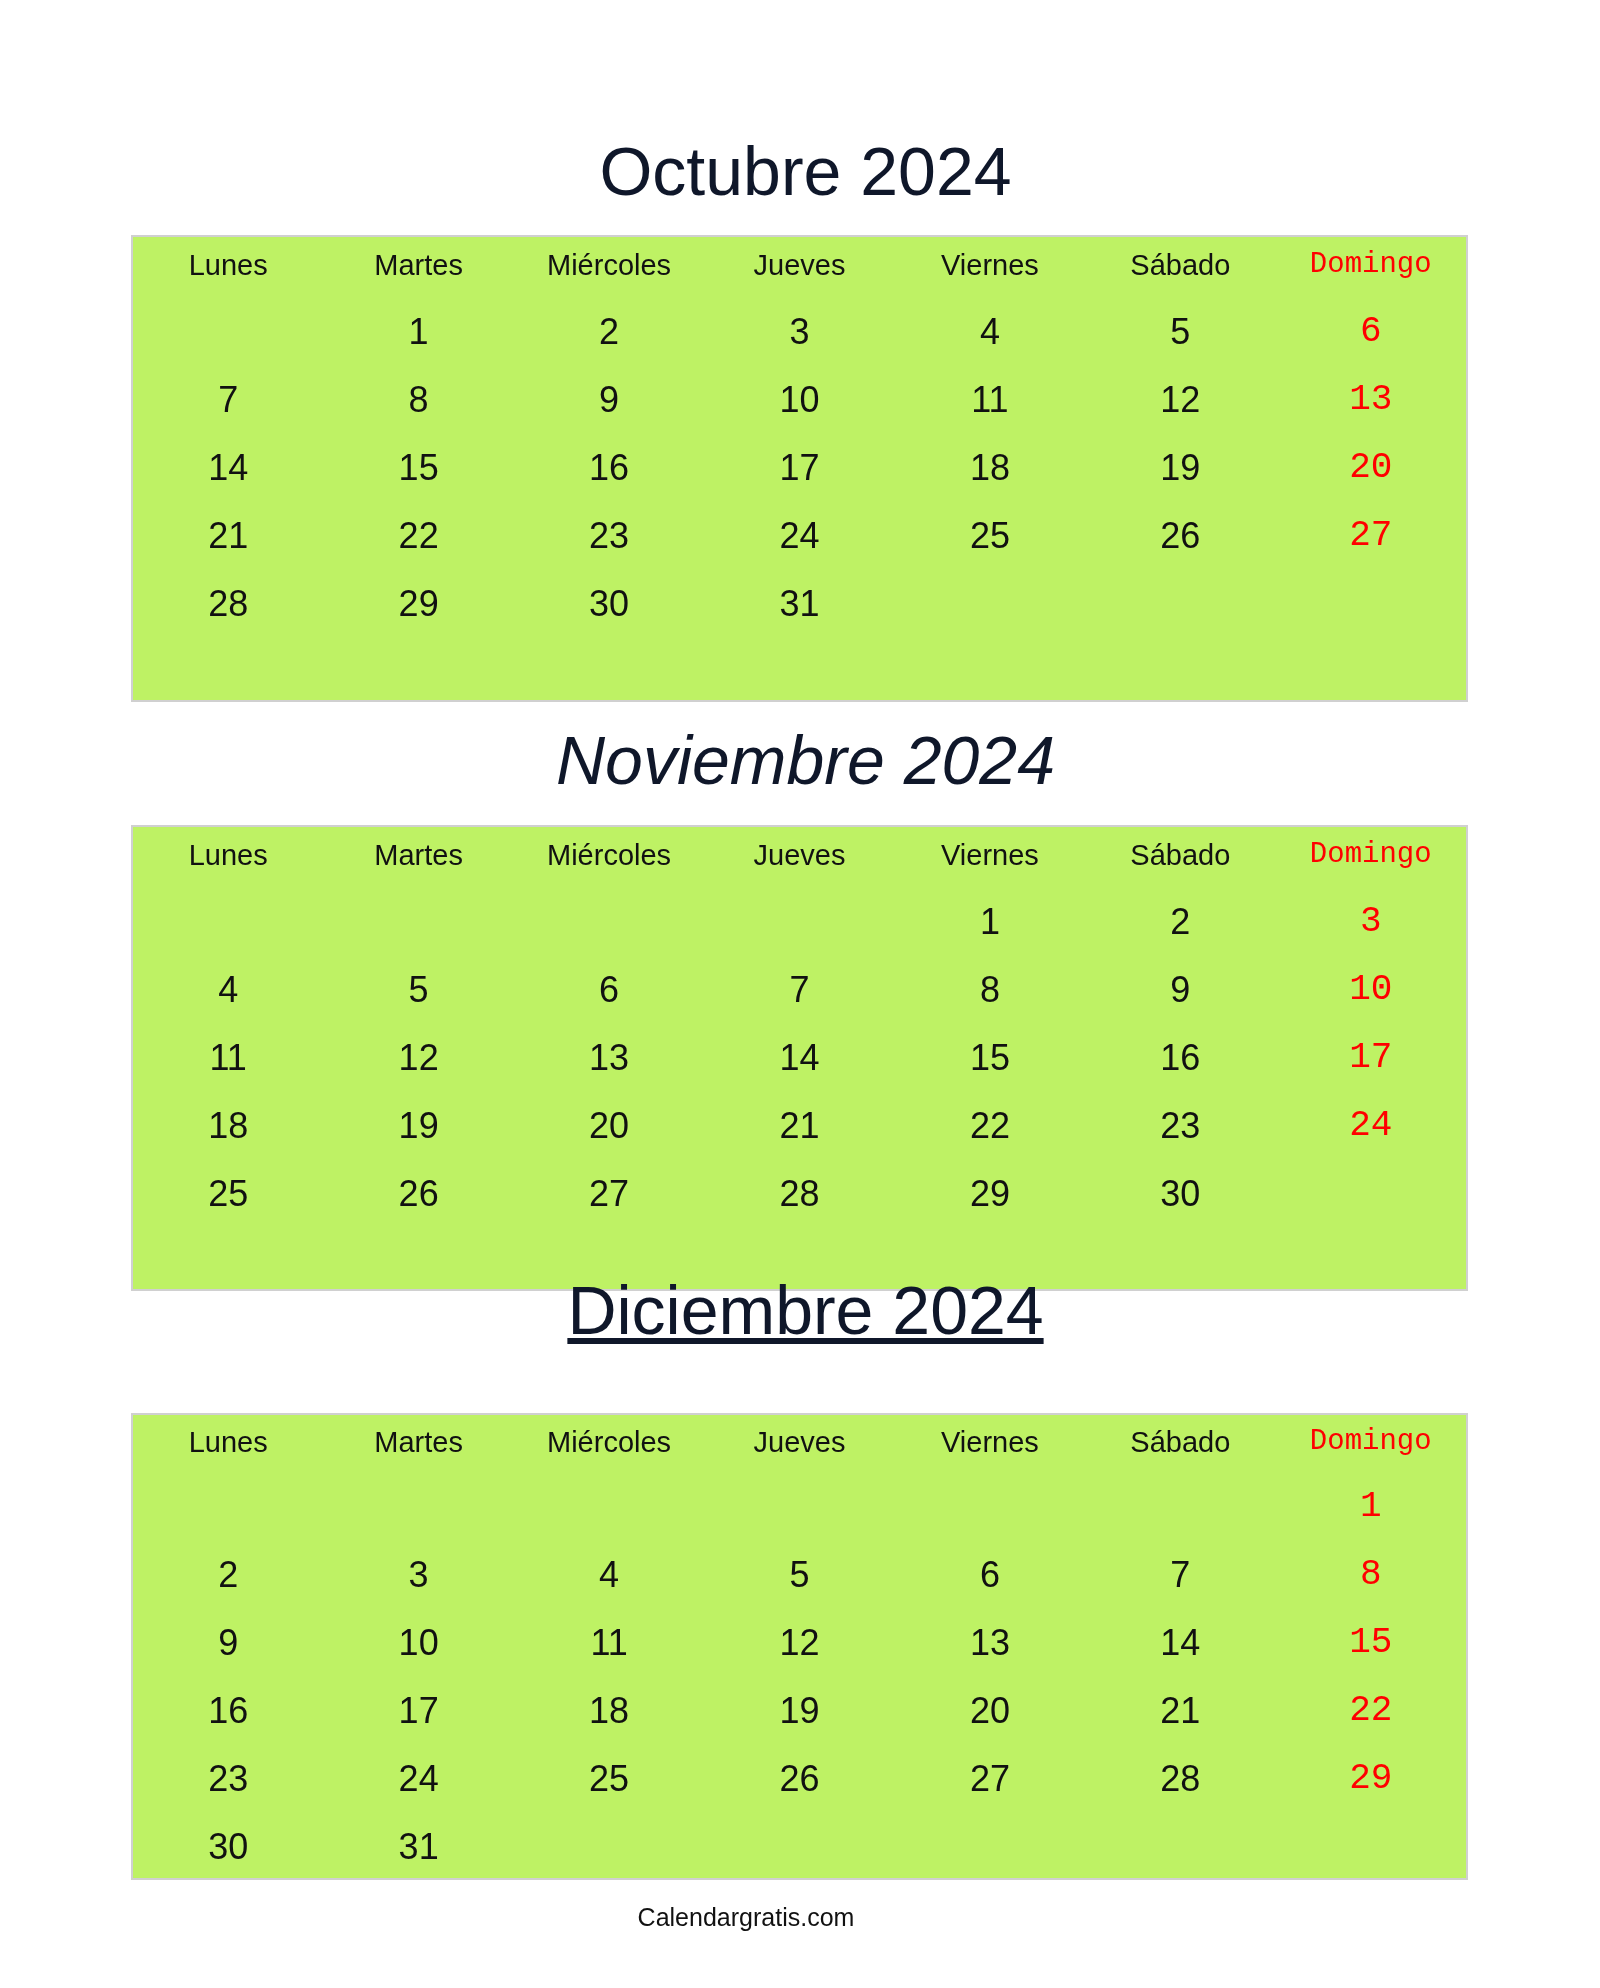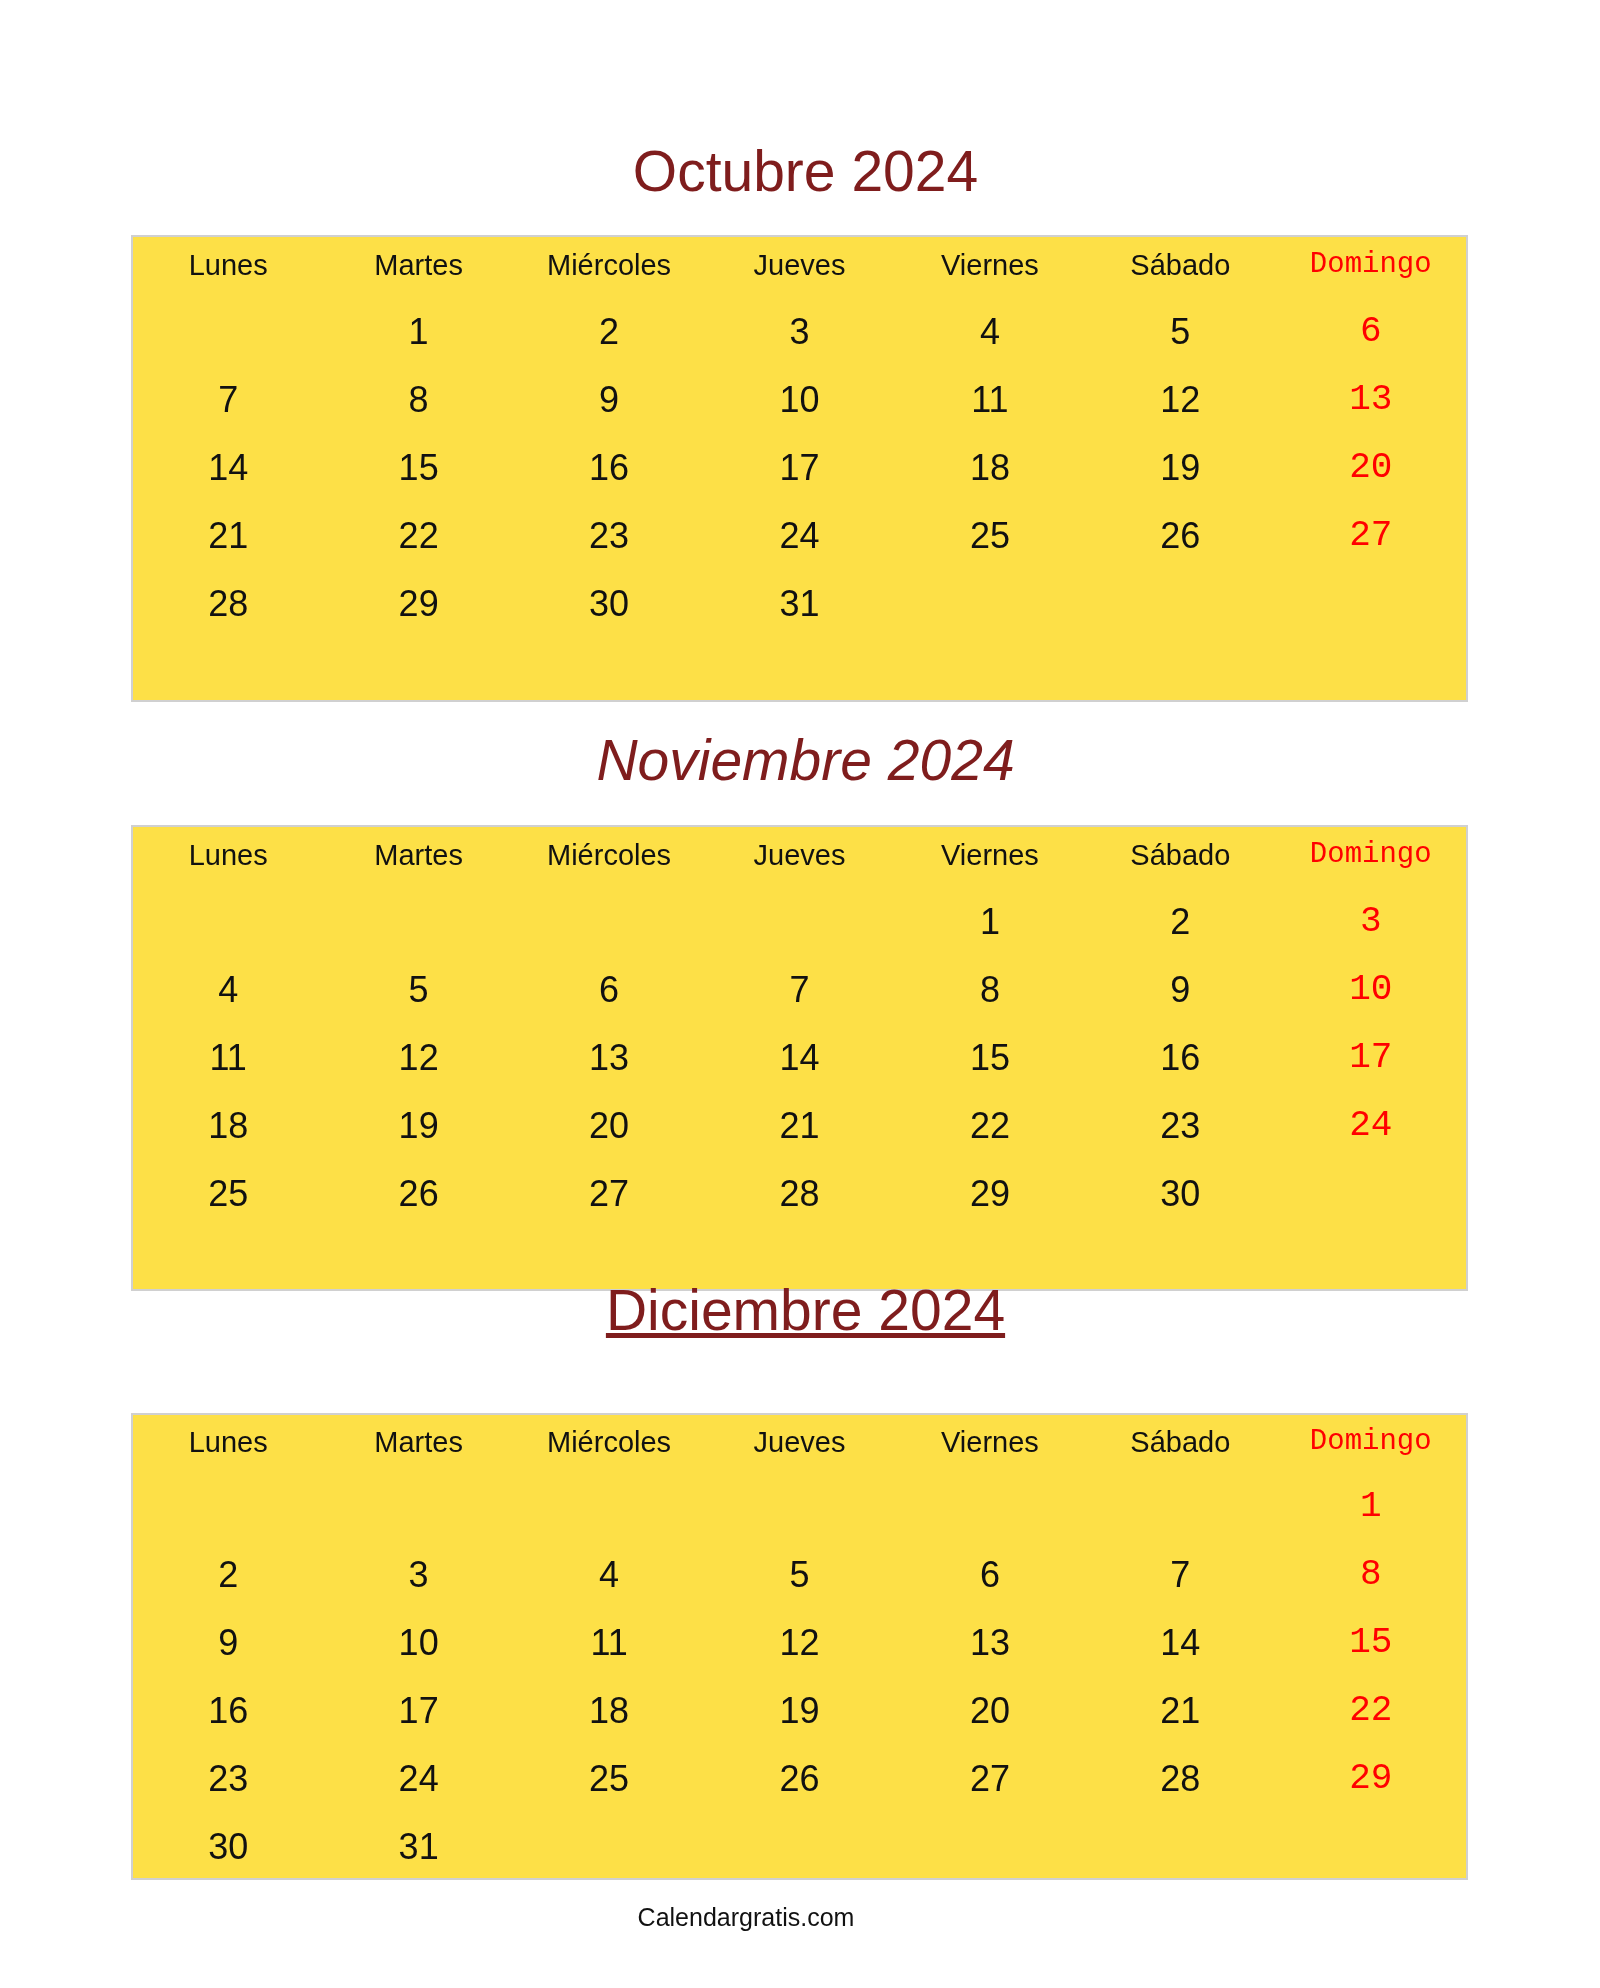--- a/index.html
+++ b/index.html
@@ -3,26 +3,26 @@
 <meta charset="utf-8">
 <style>
   html, body { margin: 0; padding: 0; background: #ffffff; }
   body {
     width: 1600px; height: 1988px; position: relative; overflow: hidden;
     font-family: "Liberation Sans", sans-serif; color: #000000;
   }
   .month-title {
     position: absolute; left: 131px; width: 1337px;
     height: 100px; line-height: 100px; text-align: center;
-    font-size: 57px; color: #7f1d1d; white-space: nowrap;
+    font-size: 68px; color: #0f172a; white-space: nowrap;
     transform: translateX(6px);
   }
   .month-box {
     position: absolute; left: 131px; width: 1333px;
-    border: 2px solid #d0d0d0; background: #fde047;
+    border: 2px solid #d0d0d0; background: #bef264;
   }
   .row {
     position: absolute; left: 0; width: 1333px; height: 50px;
     display: grid; grid-template-columns: repeat(7, 1fr);
   }
   .cell {
     text-align: center; line-height: 50px; height: 50px; white-space: nowrap;
   }
   .hdr .cell { font-size: 29px; color: #111111; }
   .days .cell { font-size: 36px; color: #111111; }

